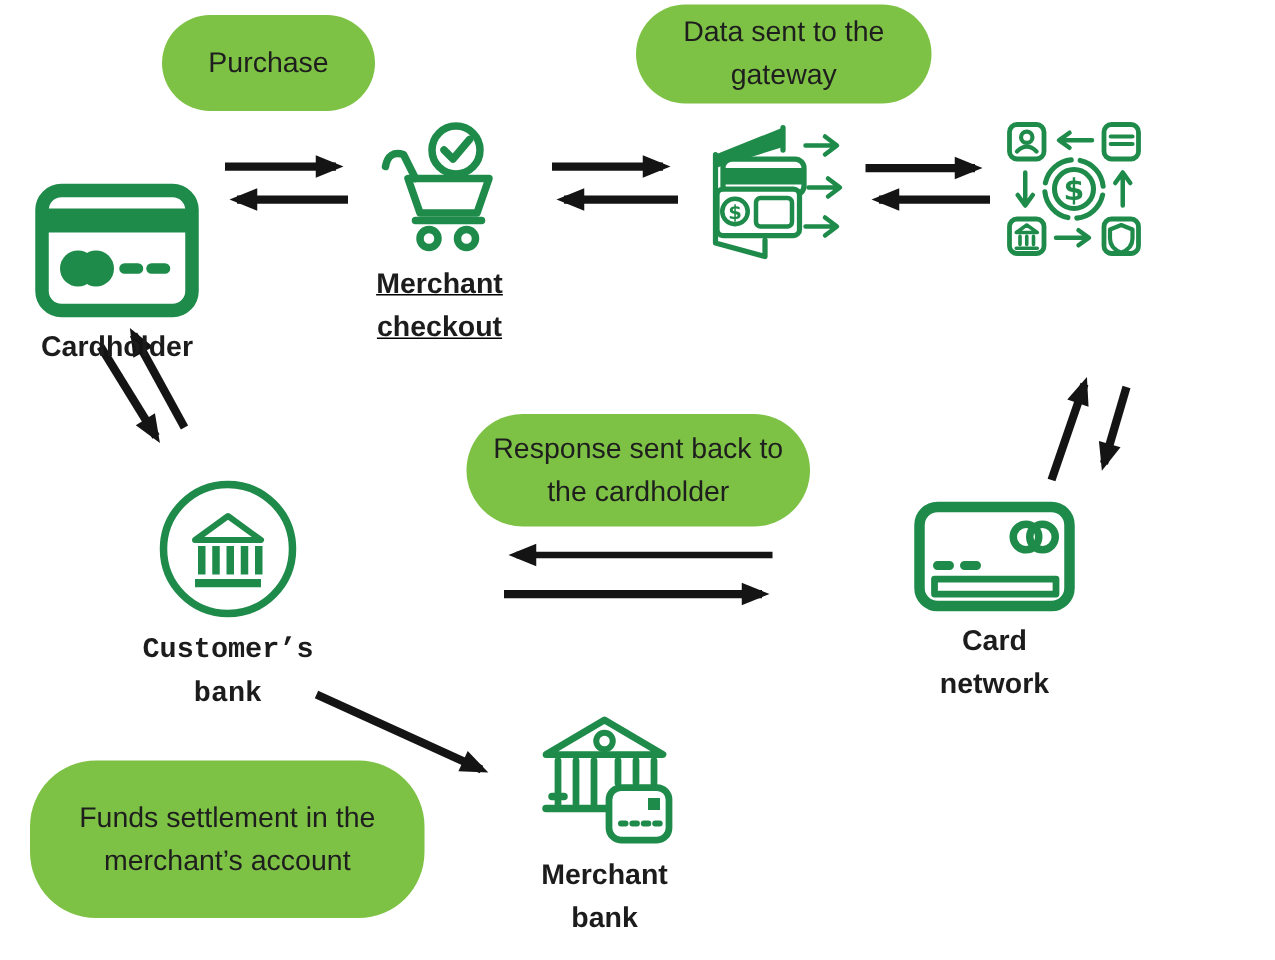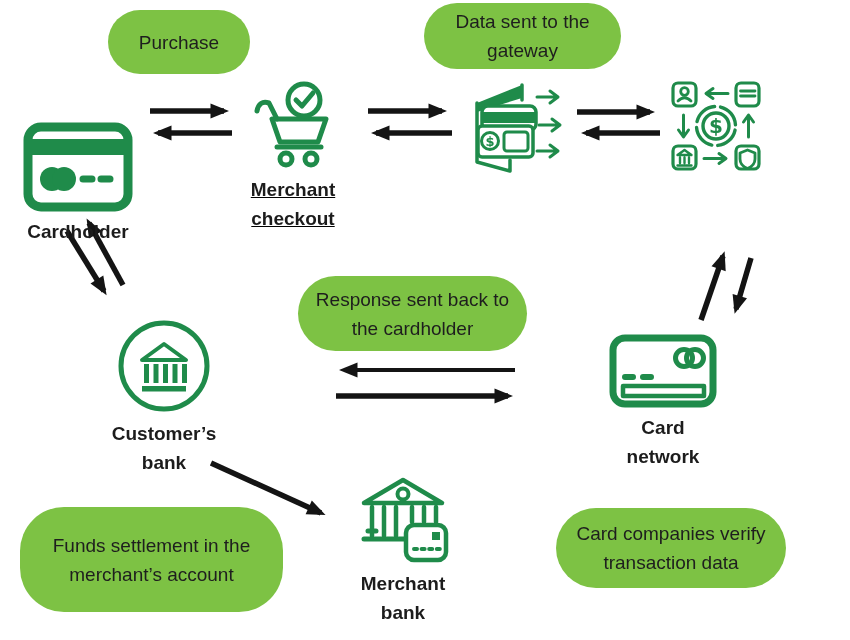--- a/index.html
+++ b/index.html
@@ -10,35 +10,35 @@
   }
   
   .bubble {
     position:absolute; background:var(--bubble,#7dc244);
     border-radius:44px; display:flex; align-items:center; justify-content:center;
     text-align:center; color:#1e1e1e; font-size:19px; line-height:29px;
     padding:0 14px; box-sizing:border-box;
   }
   .b-purchase  { left:108px; top:10px;  width:142px; height:64px; }
   .b-data      { left:424px; top:3px;   width:197px; height:66px; }
-  .b-response  { left:298px; top:276px; width:229px; height:75px; }
+  .b-response  { left:311px; top:276px; width:229px; height:75px; }
   .b-funds     { left:20px;  top:507px; width:263px; height:105px; }
   .b-verify    { left:556px; top:508px; width:230px; height:80px; }
 
   
   .node { position:absolute; display:flex; flex-direction:column; align-items:center; }
   .node .label {
     font-weight:bold; font-size:19px; line-height:29px; text-align:center;
     color:var(--text,#1c1c1c);
   }
   .n-cardholder { left:8px;   top:94px;  width:140px;margin-top:28px; }
   .n-checkout   { left:233px; top:80px;  width:120px;text-decoration:underline; }
   .n-gateway    { left:454px; top:78px;  width:122px; }
   .n-processor  { left:656px; top:80px;  width:120px; }
-  .n-custbank   { left:104px;  top:318px; width:120px; }
+  .n-custbank   { left:92px;  top:318px; width:120px;font-family:Liberation Mono, monospace; }
   .n-custbank .label { margin-top:22px; }
   .n-network    { left:603px; top:334px; width:120px; }
   .n-network .label { margin-top:14px; }
   .n-merchbank  { left:343px; top:472px; width:120px; }
   .n-merchbank .label { margin-top:12px; }
   .node .label { margin-top:5px; }
   .node .icon svg { display:block; }
 
   
   .ic  { stroke:var(--icon,#1f8b4a); fill:none; stroke-linecap:round; stroke-linejoin:round; }
@@ -74,21 +74,20 @@
     <path class="flow" d="M336 396 H508"></path>
     <path class="flow" d="M701 320 L723 256"></path>
     <path class="flow" d="M751 258 L736 309"></path>
     <path class="flow" d="M211 463 L321 513"></path>
   </svg>
 
   <div class="bubble b-purchase">Purchase</div>
   <div class="bubble b-data">Data sent to the gateway</div>
   <div class="bubble b-response">Response sent back to the cardholder</div>
   <div class="bubble b-funds">Funds settlement in the merchant’s account</div>
-  <div class="bubble b-verify">Card companies verify transaction data</div>
 
   <div class="node n-cardholder">
     <div class="icon">
       <svg width="110" height="90" viewBox="0 0 110 90">
         <rect class="ic" x="5" y="5" width="100" height="80" rx="13" stroke-width="9"></rect>
         <rect class="icf" x="7" y="17" width="96" height="16"></rect>
         <circle class="icf" cx="29" cy="57" r="12"></circle>
         <circle class="icf" cx="41" cy="57" r="12"></circle>
         <line class="ic" x1="60" y1="57" x2="94" y2="57" stroke-width="7" stroke-dasharray="9 9"></line>
       </svg>

